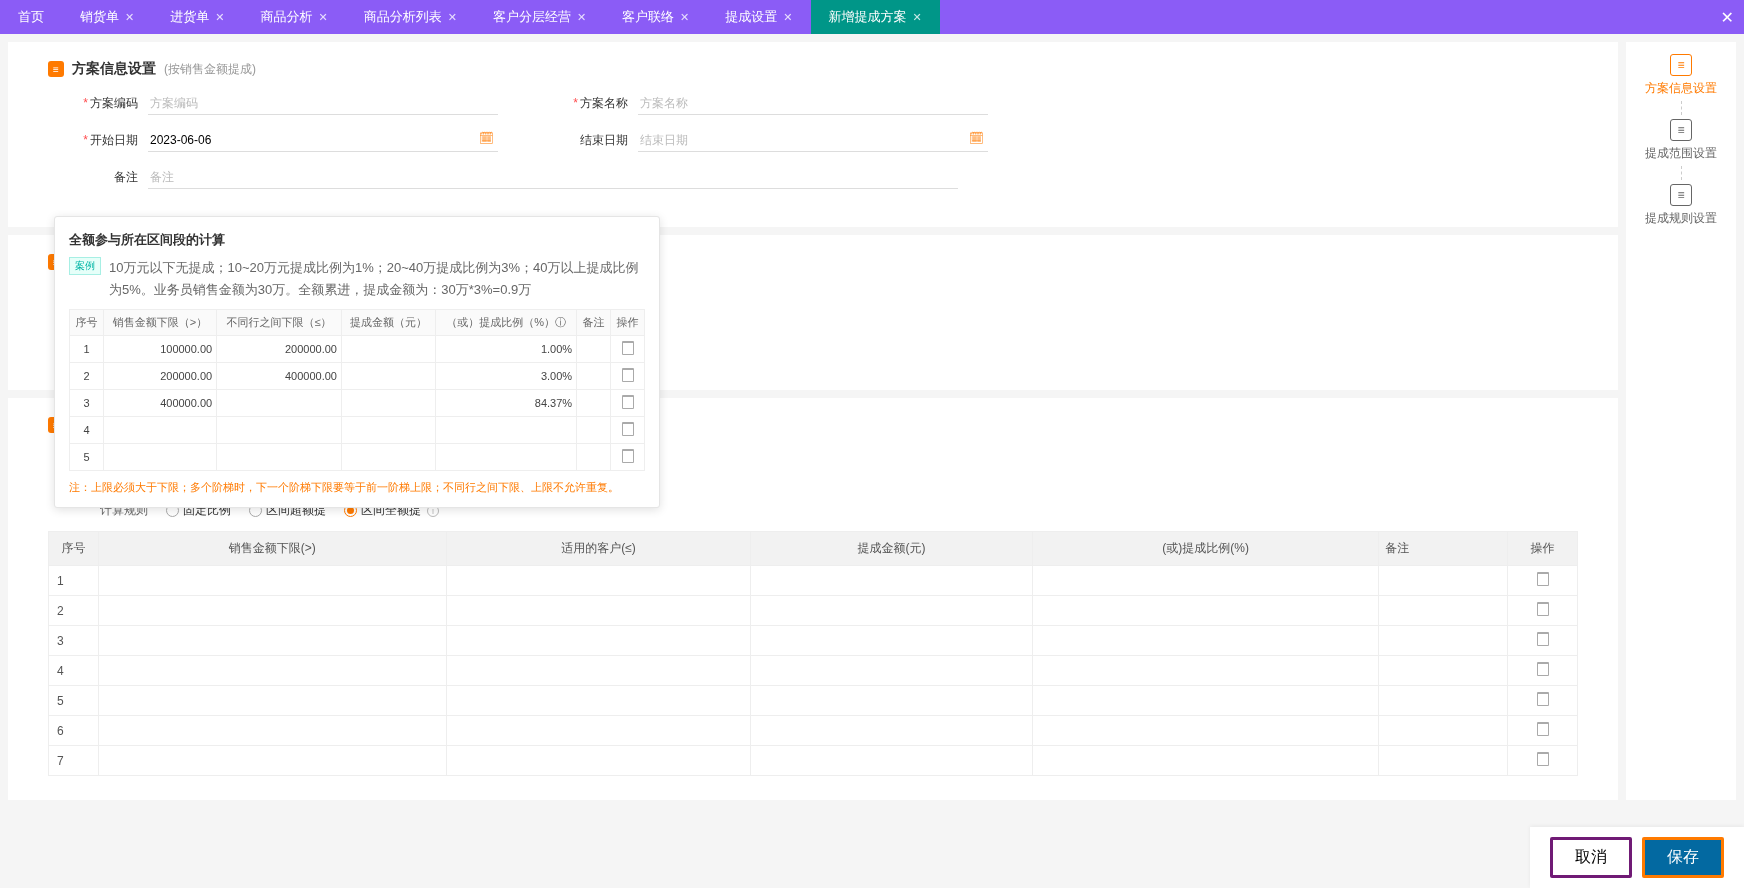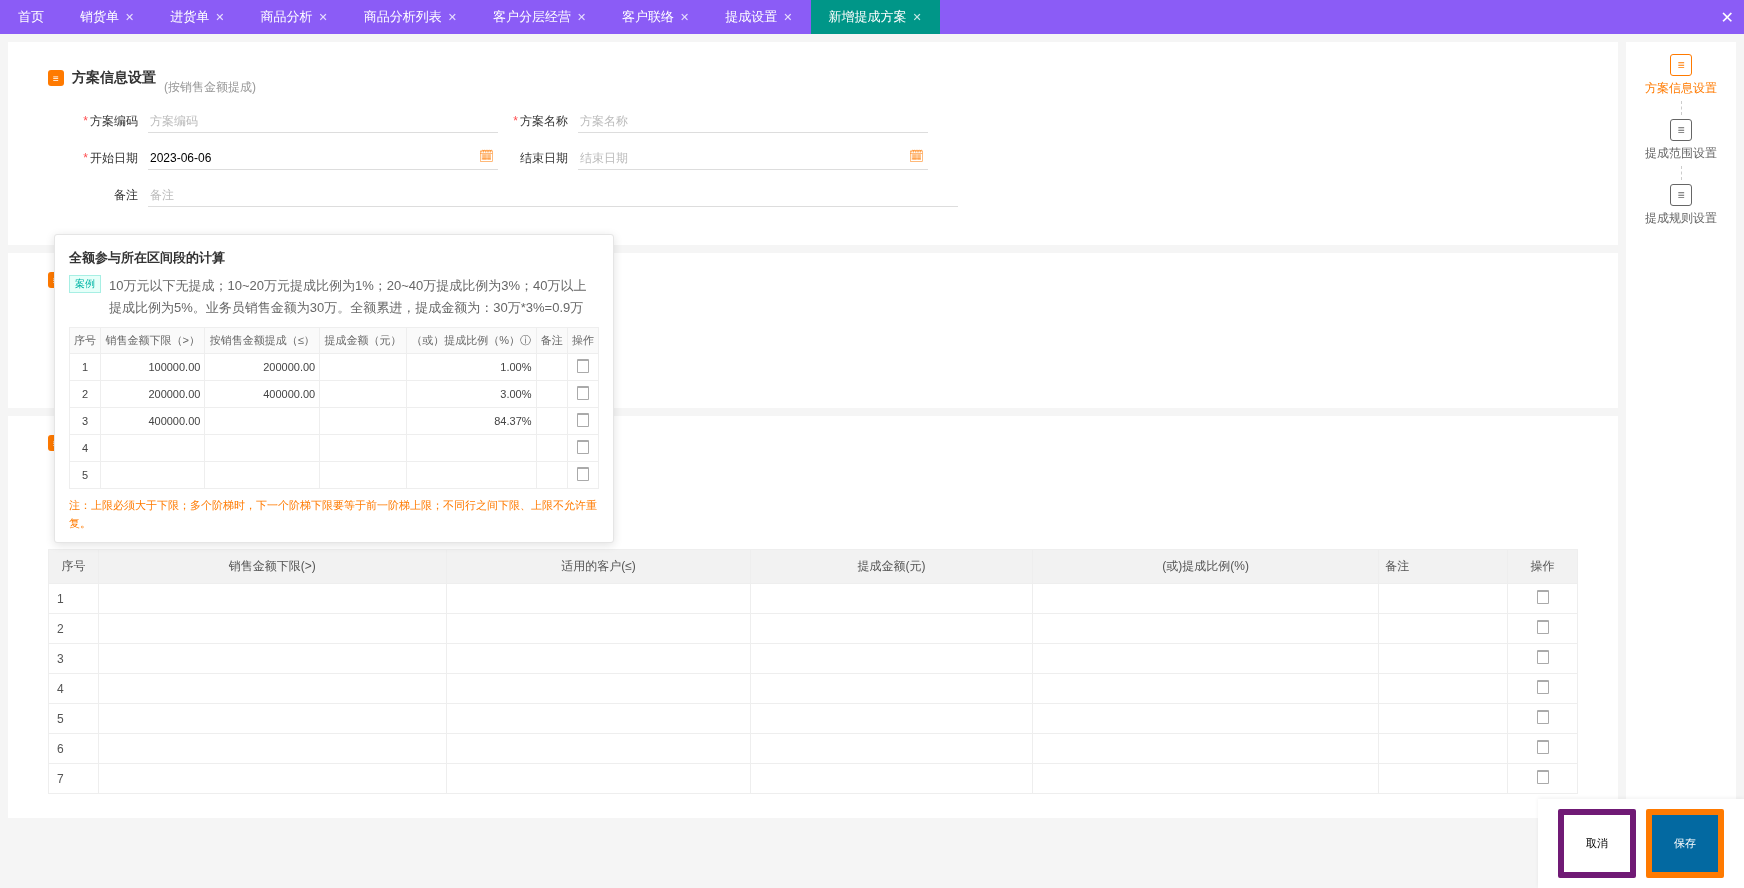--- a/index.html
+++ b/index.html
@@ -13,22 +13,22 @@
 .main { flex: 1; display: flex; flex-direction: column; gap: 8px; min-width: 0; }
 .anchor { width: 110px; background: #fff; padding: 12px 4px; display: flex; flex-direction: column; align-items: center; gap: 4px; }
 .anchor-item { display: flex; flex-direction: column; align-items: center; gap: 4px; cursor: pointer; color: #666; font-size: 12px; }
 .anchor-item.active { color: #ff7a00; }
 .anchor-ico { width: 22px; height: 22px; border: 1px solid currentColor; border-radius: 3px; display: flex; align-items: center; justify-content: center; }
 .anchor-line { width: 1px; height: 14px; border-left: 1px dashed #ccc; }
 .panel { background: #fff; padding: 18px 40px 24px; position: relative; }
 .panel-title { display: flex; align-items: center; gap: 8px; margin-bottom: 14px; }
 .panel-ico { width: 16px; height: 16px; border-radius: 3px; background: #ff7a00; display: inline-flex; align-items: center; justify-content: center; color: #fff; font-size: 10px; }
 .panel-title h3 { font-size: 14px; font-weight: 600; }
-.panel-title .sub { color: #999; font-size: 12px; margin-top: 19px; }
-.form-row { display: flex; margin-bottom: 14px; padding-left: 20px; }
+.panel-title .sub { color: #999; font-size: 12px; }
+.form-row { display: flex; gap: 60px; margin-bottom: 14px; padding-left: 20px; }
 .form-item { display: flex; align-items: center; gap: 10px; }
 .form-item .lbl { width: 70px; text-align: right; color: #333; }
 .form-item .req { color: #ff4d4f; margin-right: 2px; }
 .form-item input[type=text] { width: 350px; border: none; border-bottom: 1px solid #ddd; padding: 4px 2px; font-size: 12px; outline: none; }
 .form-item input[type=text]::placeholder { color: #bbb; }
 .date-wrap { position: relative; }
 .date-wrap .cal { position: absolute; right: 4px; top: 2px; color: #ff7a00; pointer-events: none; }
 .scope-row { padding-left: 20px; margin-bottom: 10px; color: #555; }
 .radio-row { padding-left: 20px; margin-bottom: 12px; display: flex; align-items: center; gap: 18px; }
 .radio-row .lbl { width: 80px; text-align: right; color: #666; }
@@ -37,34 +37,34 @@
 .radio.checked .dot { border-color: #ff7a00; }
 .radio.checked .dot::after { content: ""; width: 7px; height: 7px; border-radius: 50%; background: #ff7a00; }
 .radio .info { width: 12px; height: 12px; border: 1px solid #bbb; border-radius: 50%; display: inline-flex; align-items: center; justify-content: center; color: #bbb; font-size: 9px; margin-left: 2px; }
 table.grid { width: 100%; border-collapse: collapse; margin-top: 6px; }
 table.grid th { background: #f2f2f2; font-weight: 400; color: #555; padding: 8px 6px; border: 1px solid #eee; }
 table.grid td { border: 1px solid #eee; padding: 6px; color: #555; height: 26px; }
 table.grid td.idx { text-align: left; padding-left: 8px; }
 table.grid td.op { text-align: center; }
 .trash { display: inline-block; width: 12px; height: 14px; border: 1px solid #aaa; border-top: 2px solid #aaa; border-radius: 1px; position: relative; cursor: pointer; }
 
-.pop { position: absolute; top: -182px; left: 46px; width: 560px; background: #fff; border: 1px solid #e5e5e5; box-shadow: 0 2px 10px rgba(0,0,0,.12); border-radius: 3px; padding: 14px 14px 10px; z-index: 10; }
+.pop { position: absolute; top: -182px; left: 46px; width: 606px; background: #fff; border: 1px solid #e5e5e5; box-shadow: 0 2px 10px rgba(0,0,0,.12); border-radius: 3px; padding: 14px 14px 10px; z-index: 10; }
 .pop h4 { font-size: 13px; font-weight: 600; margin-bottom: 8px; }
 .pop .ex { display: flex; gap: 8px; margin-bottom: 8px; }
 .pop .ex .tag { background: #e6fff9; color: #00b5a5; border: 1px solid #a7efe4; padding: 1px 5px; font-size: 10px; height: fit-content; flex-shrink: 0; }
 .pop .ex .txt { color: #666; line-height: 1.7; font-size: 13px; }
 .pop table { width: 100%; border-collapse: collapse; font-size: 11px; }
 .pop th { border: 1px solid #eee; background: #fafafa; padding: 5px 4px; font-weight: 400; color: #666; }
 .pop td { border: 1px solid #eee; padding: 5px 4px; text-align: right; color: #444; }
 .pop td.c { text-align: center; }
 .pop td.r { text-align: right; }
 .pop .note { color: #ff7a00; font-size: 11px; margin-top: 8px; line-height: 1.6; }
 .rule-wrap { position: relative; }
 .footer { position: fixed; bottom: 0; right: 0; background: #fff; padding: 10px 20px; display: flex; gap: 10px; box-shadow: 0 -1px 4px rgba(0,0,0,.06); }
-.btn { padding: 21px 22px; border-radius: 2px; font-size: 11px; cursor: pointer; border: 6px solid #701a75; background: #fff; }
+.btn { padding: 7px 22px; border-radius: 2px; font-size: 16px; cursor: pointer; border: 3px solid #701a75; background: #fff; }
 .btn.primary { background: #0369a1; border-color: #ff7a00; color: #fff; }
 </style>
 </head>
 <body>
 
 <div class="tab-bar">
   <div id="tabs-slot" style="display: flex;">
       <div class="tab">首页</div>
       <div class="tab">销货单<span class="close">✕</span></div>
       <div class="tab">进货单<span class="close">✕</span></div>
@@ -155,21 +155,21 @@
         <h4>全额参与所在区间段的计算</h4>
         <div class="ex">
           <span class="tag">案例</span>
           <span class="txt">10万元以下无提成；10~20万元提成比例为1%；20~40万提成比例为3%；40万以上提成比例为5%。业务员销售金额为30万。全额累进，提成金额为：30万*3%=0.9万</span>
         </div>
         <table>
           <thead>
               <tr id="pop-th">
                 <th>序号</th>
                 <th>销售金额下限（&gt;）</th>
-                <th>按销售金额提成（≤）</th>
+                <th>不同行之间下限（≤）</th>
                 <th>提成金额（元）</th>
                 <th>（或）提成比例（%）ⓘ</th>
                 <th>备注</th>
                 <th>操作</th>
               </tr>
             </thead>
           <tbody id="pop-tb">
               <tr>
                 <td class="c">1</td>
                 <td>100000.00</td>

